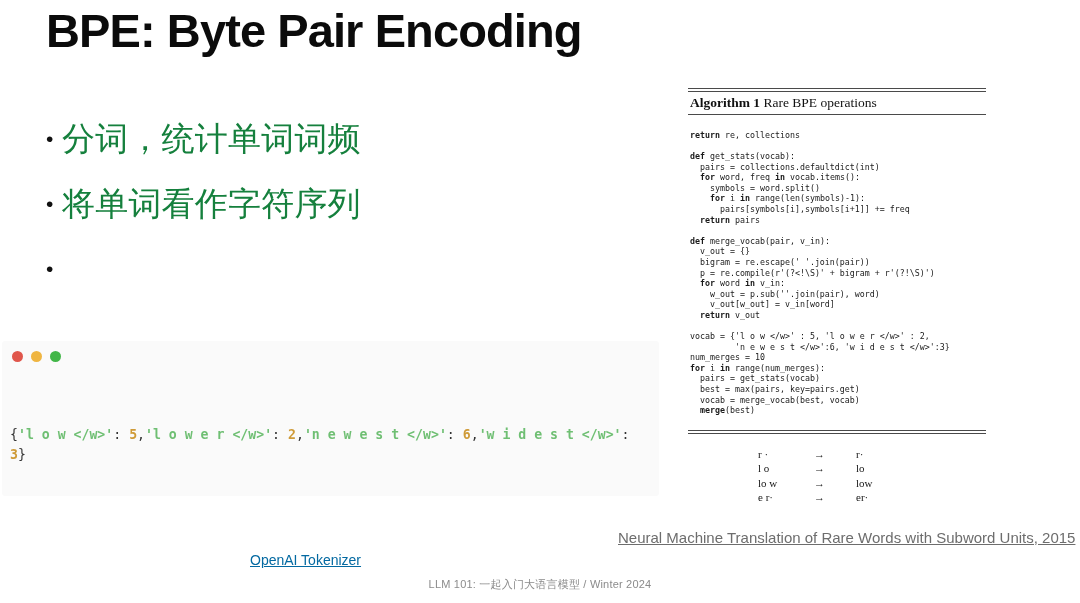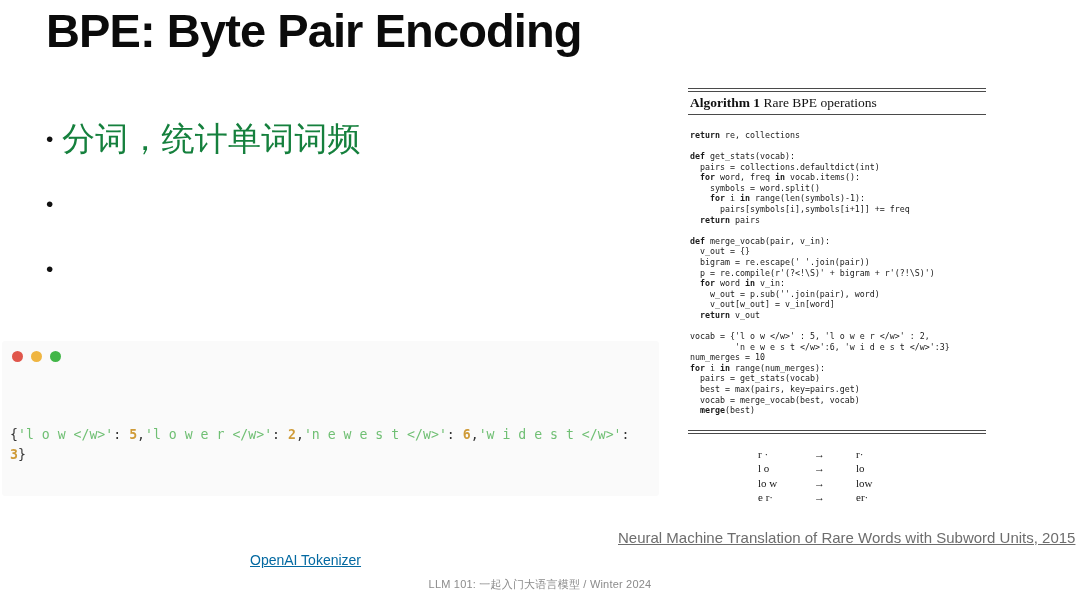--- a/index.html
+++ b/index.html
@@ -89,21 +89,21 @@
     top: 44px;
     right: 6px;
     font-family: "DejaVu Sans Mono", "Liberation Mono", monospace;
     font-size: 13.2px;
     line-height: 20px;
     white-space: pre-wrap;
     word-break: break-all;
   }
   .tline { min-height: 20px; }
   .tgap  { height: 12px; }
-  .str   { color: #6fbf73; }
+  .str   { color: #6fbf73; font-weight: bold; }
   .num   { color: #cf9b38; font-weight: bold; }
   .punc  { color: #333333; }
 
   
   #algorithm-box {
     position: absolute;
     left: 688px;
     top: 88px;
     width: 298px;
   }
@@ -184,20 +184,21 @@
 
 <div id="bullet-list">
 
   <div class="bullet-row">
     <span class="bullet-dot">•</span>
     <span class="bullet-text">分词，统计单词词频</span>
   </div>
 
   <div class="bullet-row">
     <span class="bullet-dot">•</span>
+    <span class="bullet-text">将单词看作字符序列</span>
   </div>
 
   <div class="bullet-row">
     <span class="bullet-dot">•</span>
   </div>
 
 </div>
 
 <div id="terminal">
   <div id="terminal-dots">

